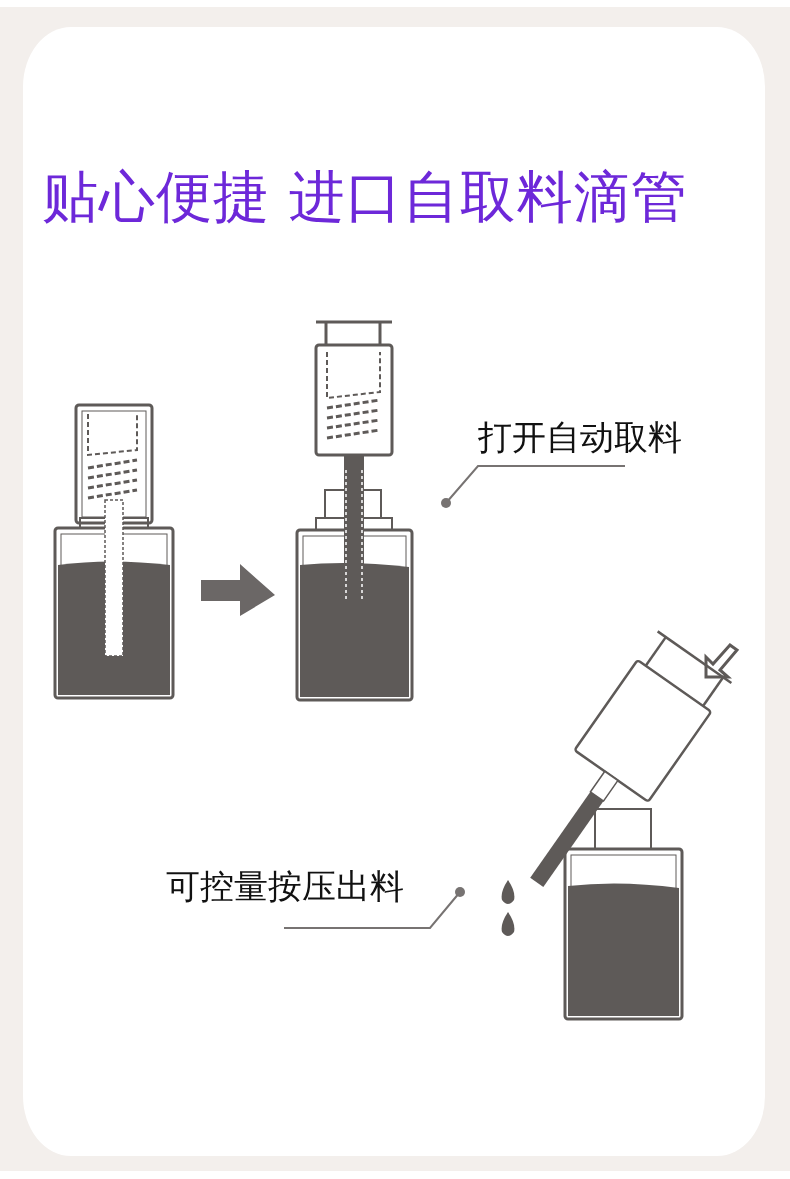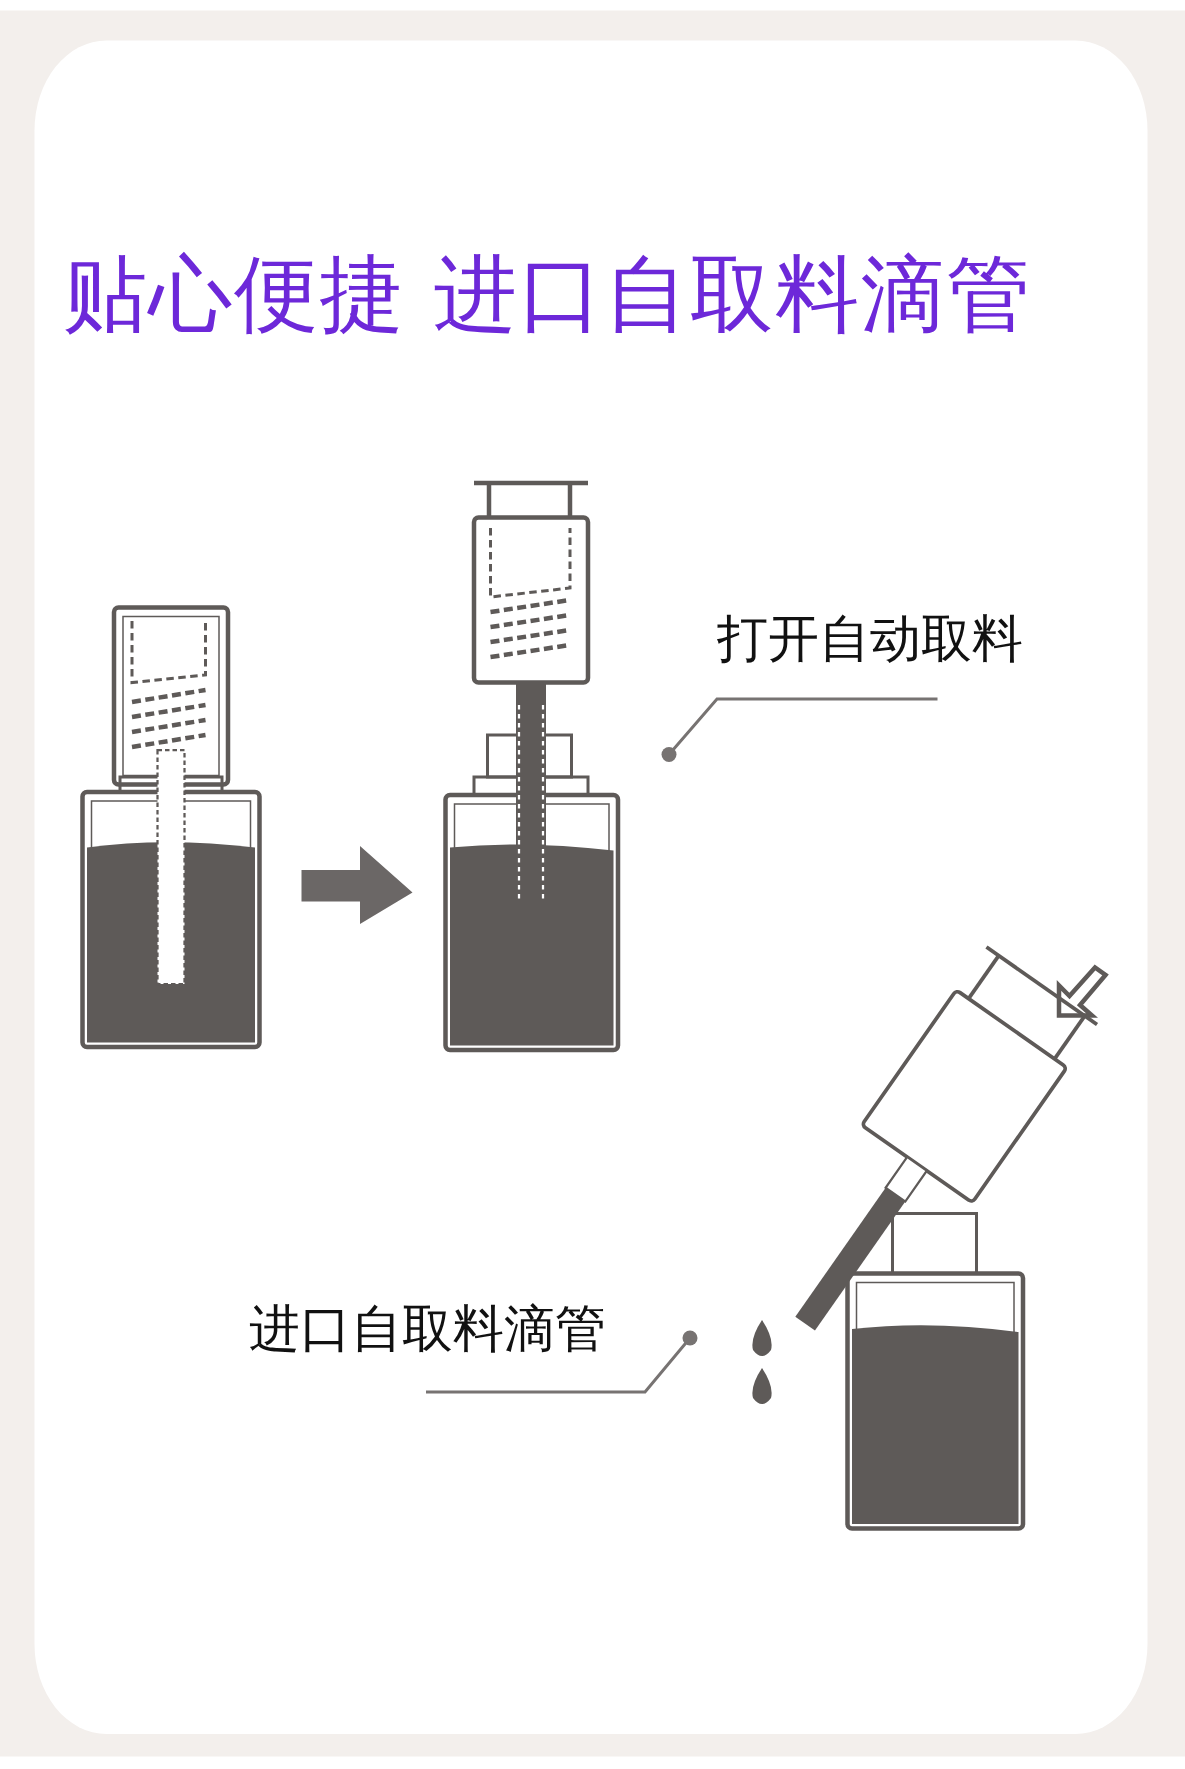--- a/index.html
+++ b/index.html
@@ -1,21 +1,21 @@
 <!DOCTYPE html>
 <html><head>
   <meta charset="utf-8">
   <style>
     html, body { margin: 0; padding: 0; }
     body { width: 790px; height: 1179px; background: #ffffff; position: relative; overflow: hidden; font-family: "DejaVu Serif", "Liberation Serif", serif; }
     .frame { position: absolute; left: 0; top: 7px; width: 790px; height: 1164px; background: #f3efec; }
     .card { position: absolute; left: 23px; top: 27px; width: 742px; height: 1129px; background: #ffffff; border-radius: 48px / 60px; }
     .title { position: absolute; left: 42px; top: 162px; font-size: 56px; color: #6d28d9; letter-spacing: 1px; white-space: nowrap; line-height: 70px; }
     .label { position: absolute; font-size: 34px; color: #111; white-space: nowrap; line-height: 40px; }
-    .label-1 { left: 478px; top: 406px; }
+    .label-1 { left: 478px; top: 417px; }
     .label-2 { left: 166px; top: 866px; }
     svg.illus { position: absolute; left: 0; top: 0; width: 790px; height: 1179px; }
   </style>
 </head>
 <body>
 
 <div class="frame"></div>
 <div class="card"></div>
 
 <div class="title">贴心便捷 进口自取料滴管</div>
@@ -80,13 +80,13 @@
     <path d="M508 912 Q500 924 502 932 Q508 940 514 932 Q516 924 508 912 Z"></path>
   </g>
 
   <g>
     <polyline points="284,928 430,928 460,892" fill="none" stroke="#777372" stroke-width="2"></polyline>
     <circle cx="460" cy="892" r="5" fill="#777372"></circle>
   </g>
 </svg>
 
 <div class="label label-1">打开自动取料</div>
-<div class="label label-2">进口自取料滴管</div>
+<div class="label label-2">可控量按压出料</div>
 
 </body></html>

